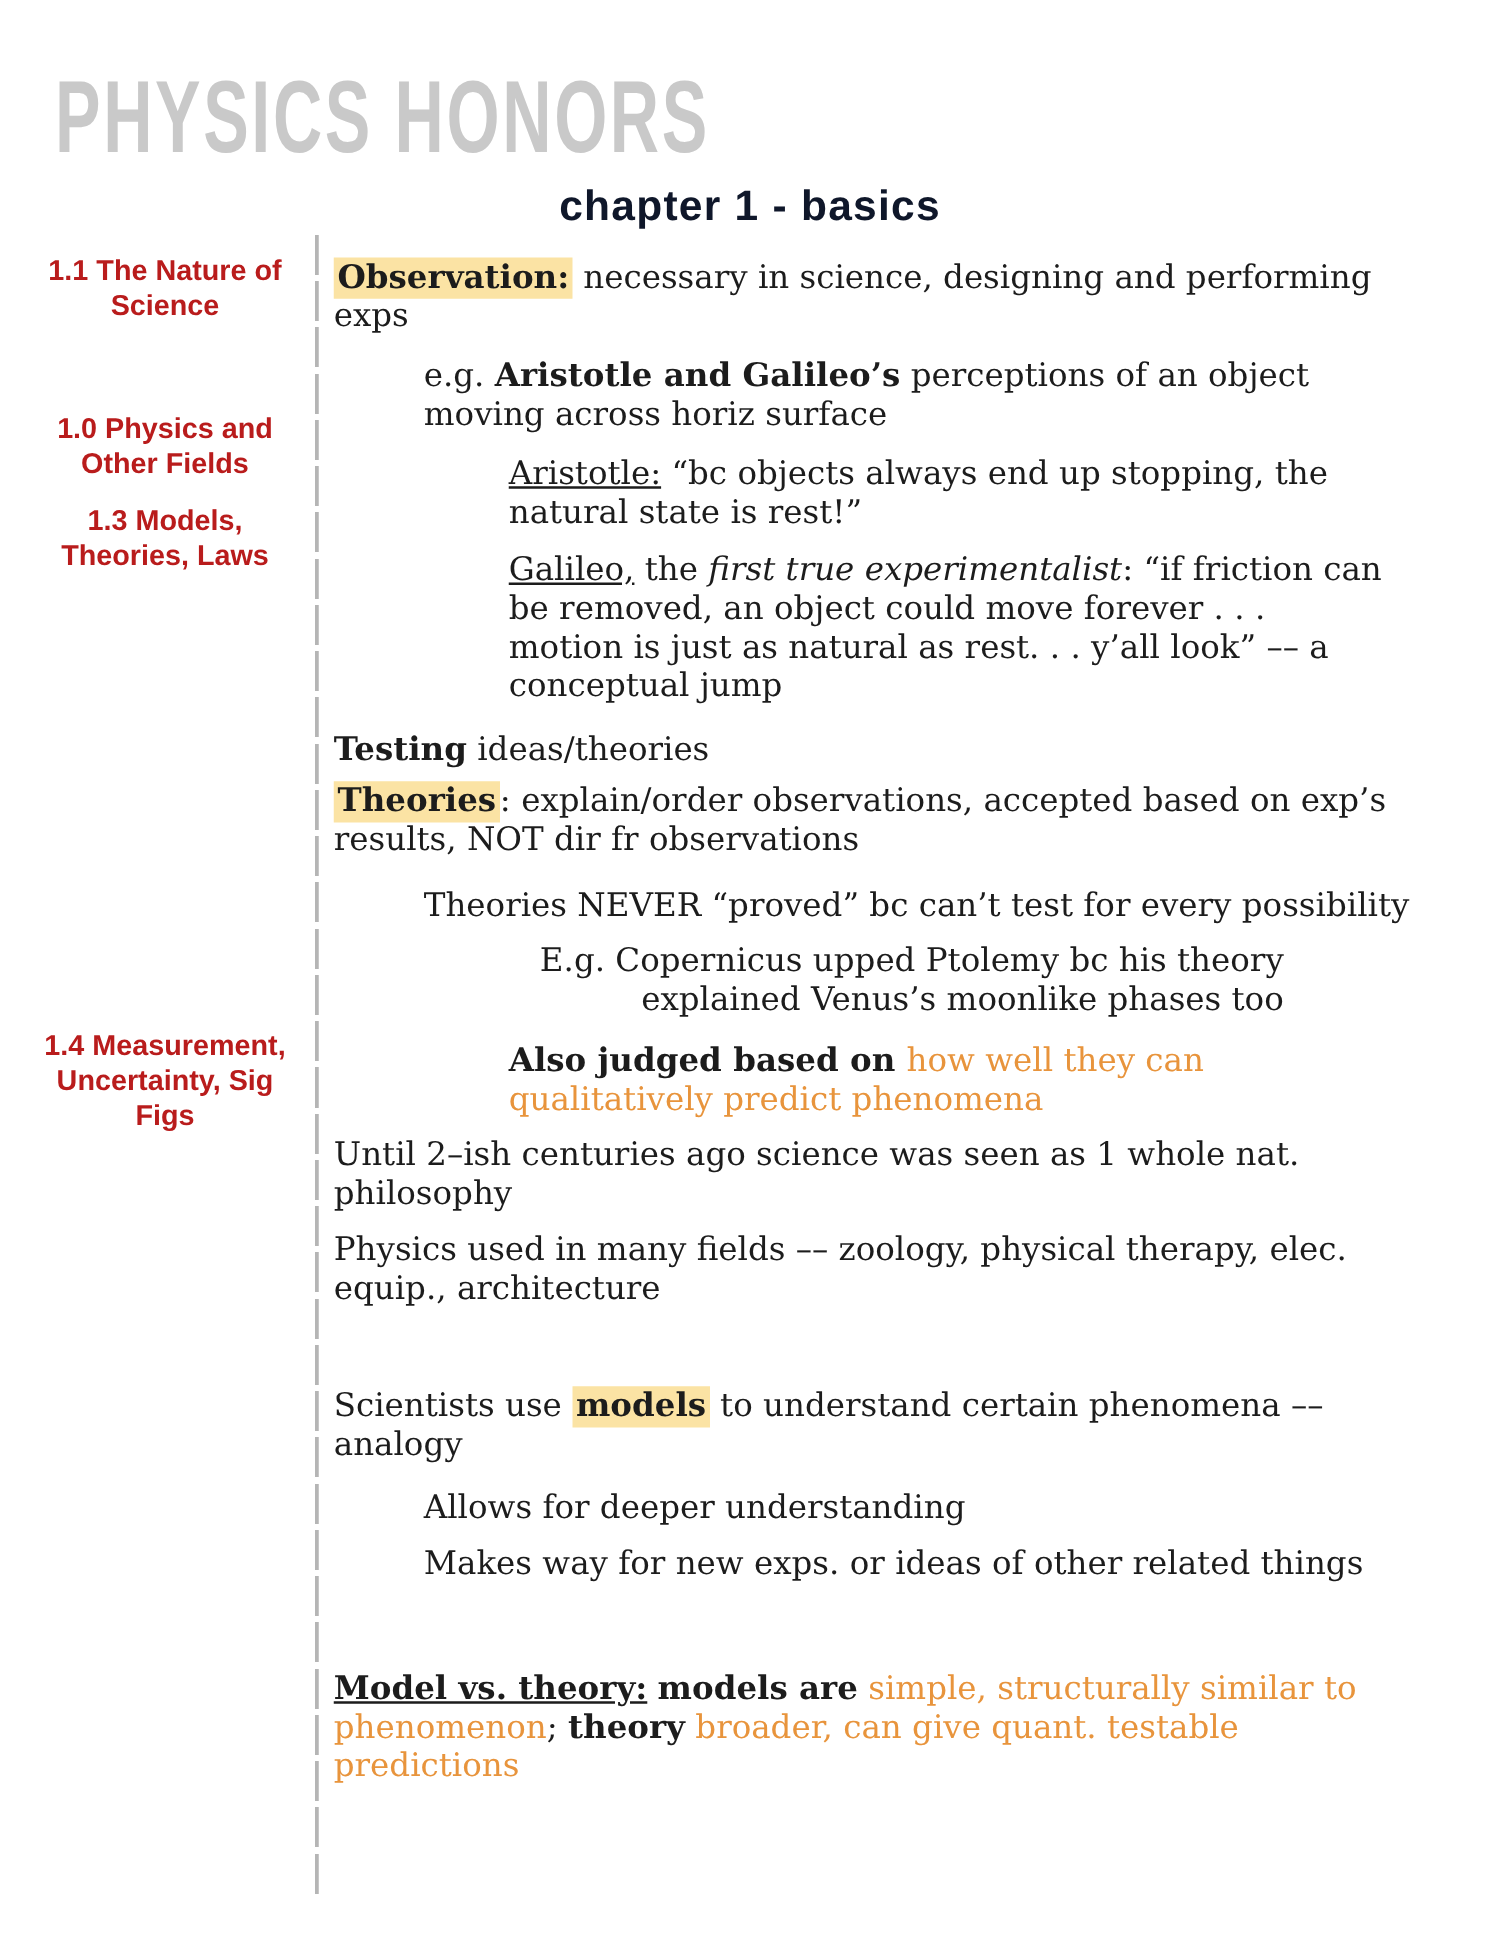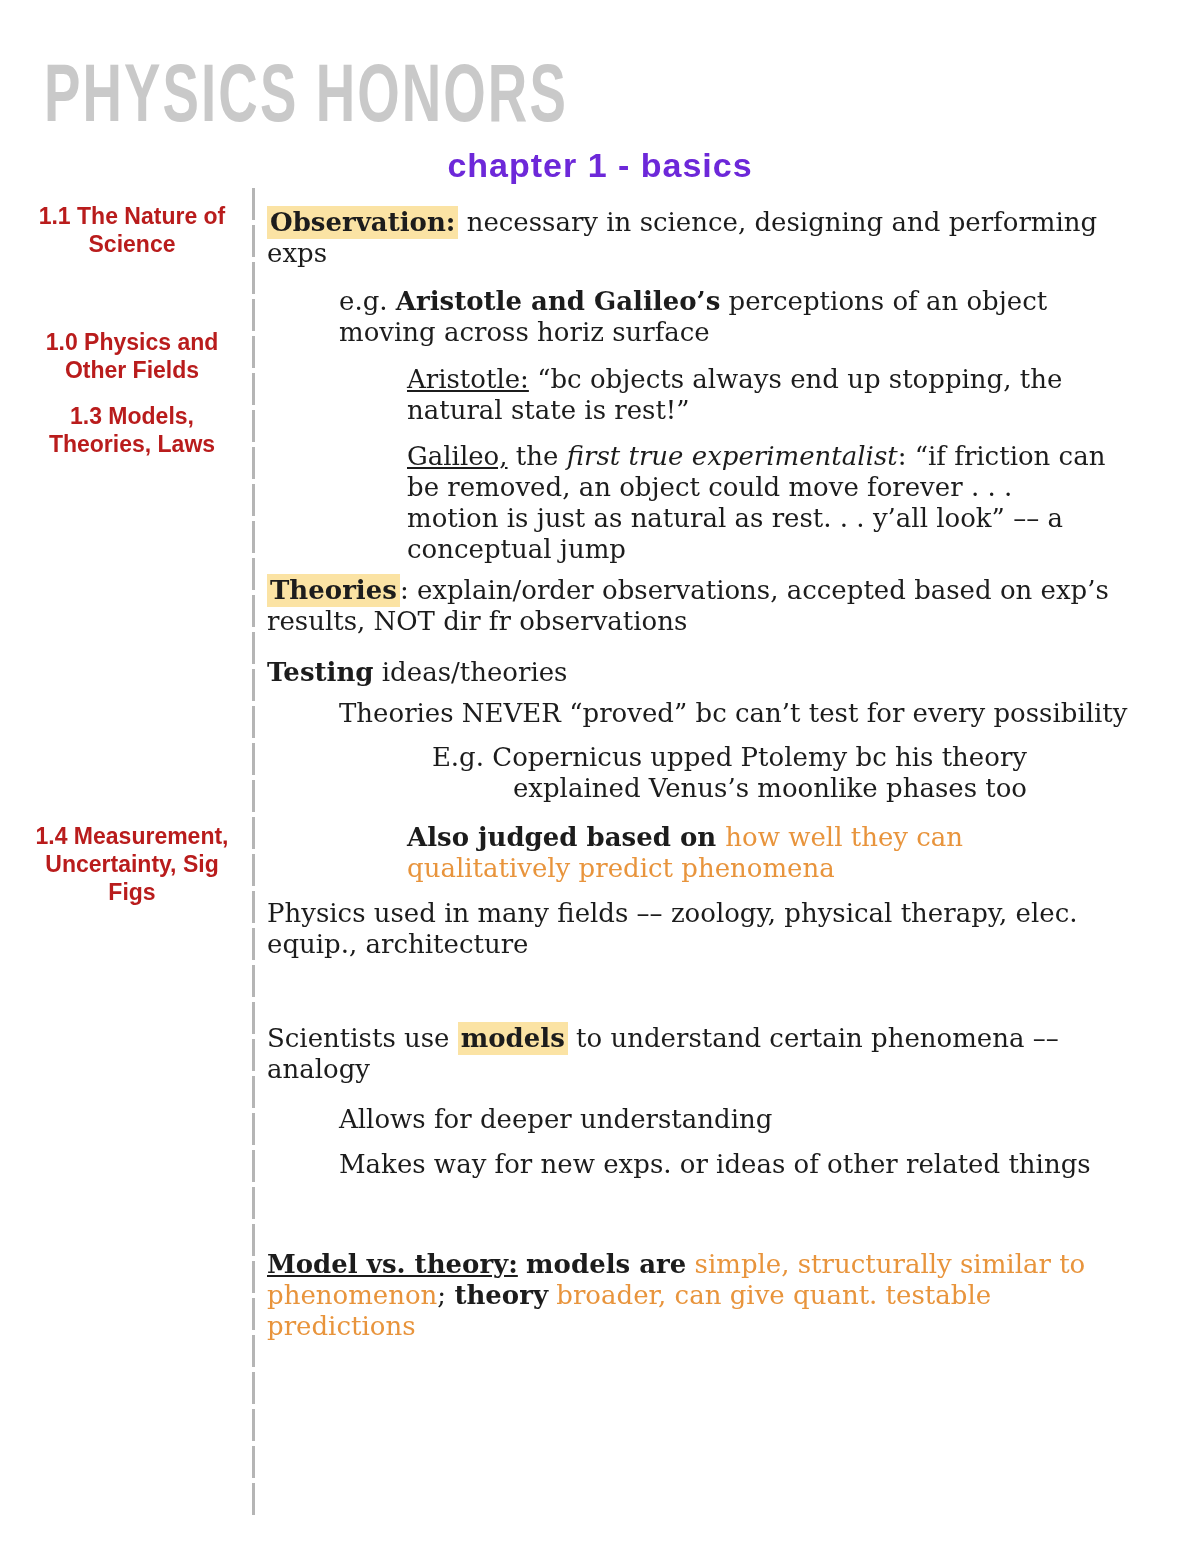--- a/index.html
+++ b/index.html
@@ -17,21 +17,21 @@
     font-weight:bold; font-size:78px; line-height:78px;
     color:#c9c9c9; letter-spacing:3px;
     transform:scale(0.70,1.05); transform-origin:left top;
     white-space:nowrap;
   }
   .chapter-heading {
     position:absolute; left:0; top:146px; width:1200px;
     text-align:center;
     font-family:"Liberation Sans", sans-serif;
     font-weight:bold; font-size:34px;
-    color:#6d28d9; letter-spacing:1px;
+    color:#0f172a; letter-spacing:1px;
   }
   .sidebar-heading {
     position:absolute; left:22px; width:220px;
     text-align:center;
     font-family:"Liberation Sans", sans-serif;
     font-weight:bold; font-size:23px; line-height:28px;
     color:#b91c1c;
   }
   #sb-1 { top:202px; }
   #sb-2 { top:328px; }
@@ -77,23 +77,24 @@
 <div class="sidebar-heading" id="sb-3">1.3 Models, Theories, Laws</div>
 <div class="sidebar-heading" id="sb-4">1.4 Measurement, Uncertainty, Sig Figs</div>
 
 <div class="divider"></div>
 
 <div class="notes">
     <p class="para indent-0" style="margin-top: 11px;"><span class="seg-highlight">Observation:</span><span class="seg-plain"> necessary in science, designing and performing exps</span></p>
     <p class="para indent-1" style="margin-top: 17px;"><span class="seg-plain">e.g. </span><span class="seg-bold">Aristotle and Galileo’s</span><span class="seg-plain"> perceptions of an object moving across horiz surface</span></p>
     <p class="para indent-2 narrow" style="margin-top: 16px;"><span class="seg-underline">Aristotle:</span><span class="seg-plain"> “bc objects always end up stopping, the natural state is rest!”</span></p>
     <p class="para indent-2 narrow" style="margin-top: 15px;"><span class="seg-underline">Galileo,</span><span class="seg-plain"> the </span><span class="seg-italic">first true experimentalist</span><span class="seg-plain">: “if friction can be removed, an object could move forever . . . motion is just as natural as rest. . . y’all look” –– a conceptual jump</span></p>
+    <p class="para indent-0" style="margin-top: 20px;"><span class="seg-bold">Testing</span><span class="seg-plain"> ideas/theories</span></p>
     <p class="para indent-0" style="margin-top: 10px;"><span class="seg-highlight">Theories</span><span class="seg-plain">: explain/order observations, accepted based on exp’s results, NOT dir fr observations</span></p>
-    <p class="para indent-0" style="margin-top: 20px;"><span class="seg-bold">Testing</span><span class="seg-plain"> ideas/theories</span></p>
-    <p class="para indent-1" style="margin-top: 10px;"><span class="seg-plain">Theories NEVER “proved” bc can’t test for every possibility</span></p>
+    <p class="para indent-1" style="margin-top: 22px;"><span class="seg-plain">Theories NEVER “proved” bc can’t test for every possibility</span></p>
     <p class="para indent-3" style="margin-top: 13px;"><span class="seg-plain">E.g. Copernicus upped Ptolemy bc his theory explained Venus’s moonlike phases too</span></p>
     <p class="para indent-2 narrow" style="margin-top: 18px;"><span class="seg-bold">Also judged based on </span><span class="seg-orange">how well they can qualitatively predict phenomena</span></p>
+    <p class="para indent-0" style="margin-top: 13px;"><span class="seg-plain">Until 2–ish centuries ago science was seen as 1 whole nat. philosophy</span></p>
     <p class="para indent-0" style="margin-top: 14px;"><span class="seg-plain">Physics used in many fields –– zoology, physical therapy, elec. equip., architecture</span></p>
     <p class="para indent-0" style="margin-top: 63px;"><span class="seg-plain">Scientists use </span><span class="seg-highlight">models</span><span class="seg-plain"> to understand certain phenomena –– analogy</span></p>
     <p class="para indent-1" style="margin-top: 19px;"><span class="seg-plain">Allows for deeper understanding</span></p>
     <p class="para indent-1" style="margin-top: 14px;"><span class="seg-plain">Makes way for new exps. or ideas of other related things</span></p>
     <p class="para indent-0" style="margin-top: 69px;"><span class="seg-bold-underline">Model vs. theory:</span><span class="seg-plain"> </span><span class="seg-bold">models are</span><span class="seg-plain"> </span><span class="seg-orange">simple, structurally similar to phenomenon</span><span class="seg-plain">; </span><span class="seg-bold">theory</span><span class="seg-plain"> </span><span class="seg-orange">broader, can give quant. testable predictions</span></p>
   </div>
 
 </body></html>

